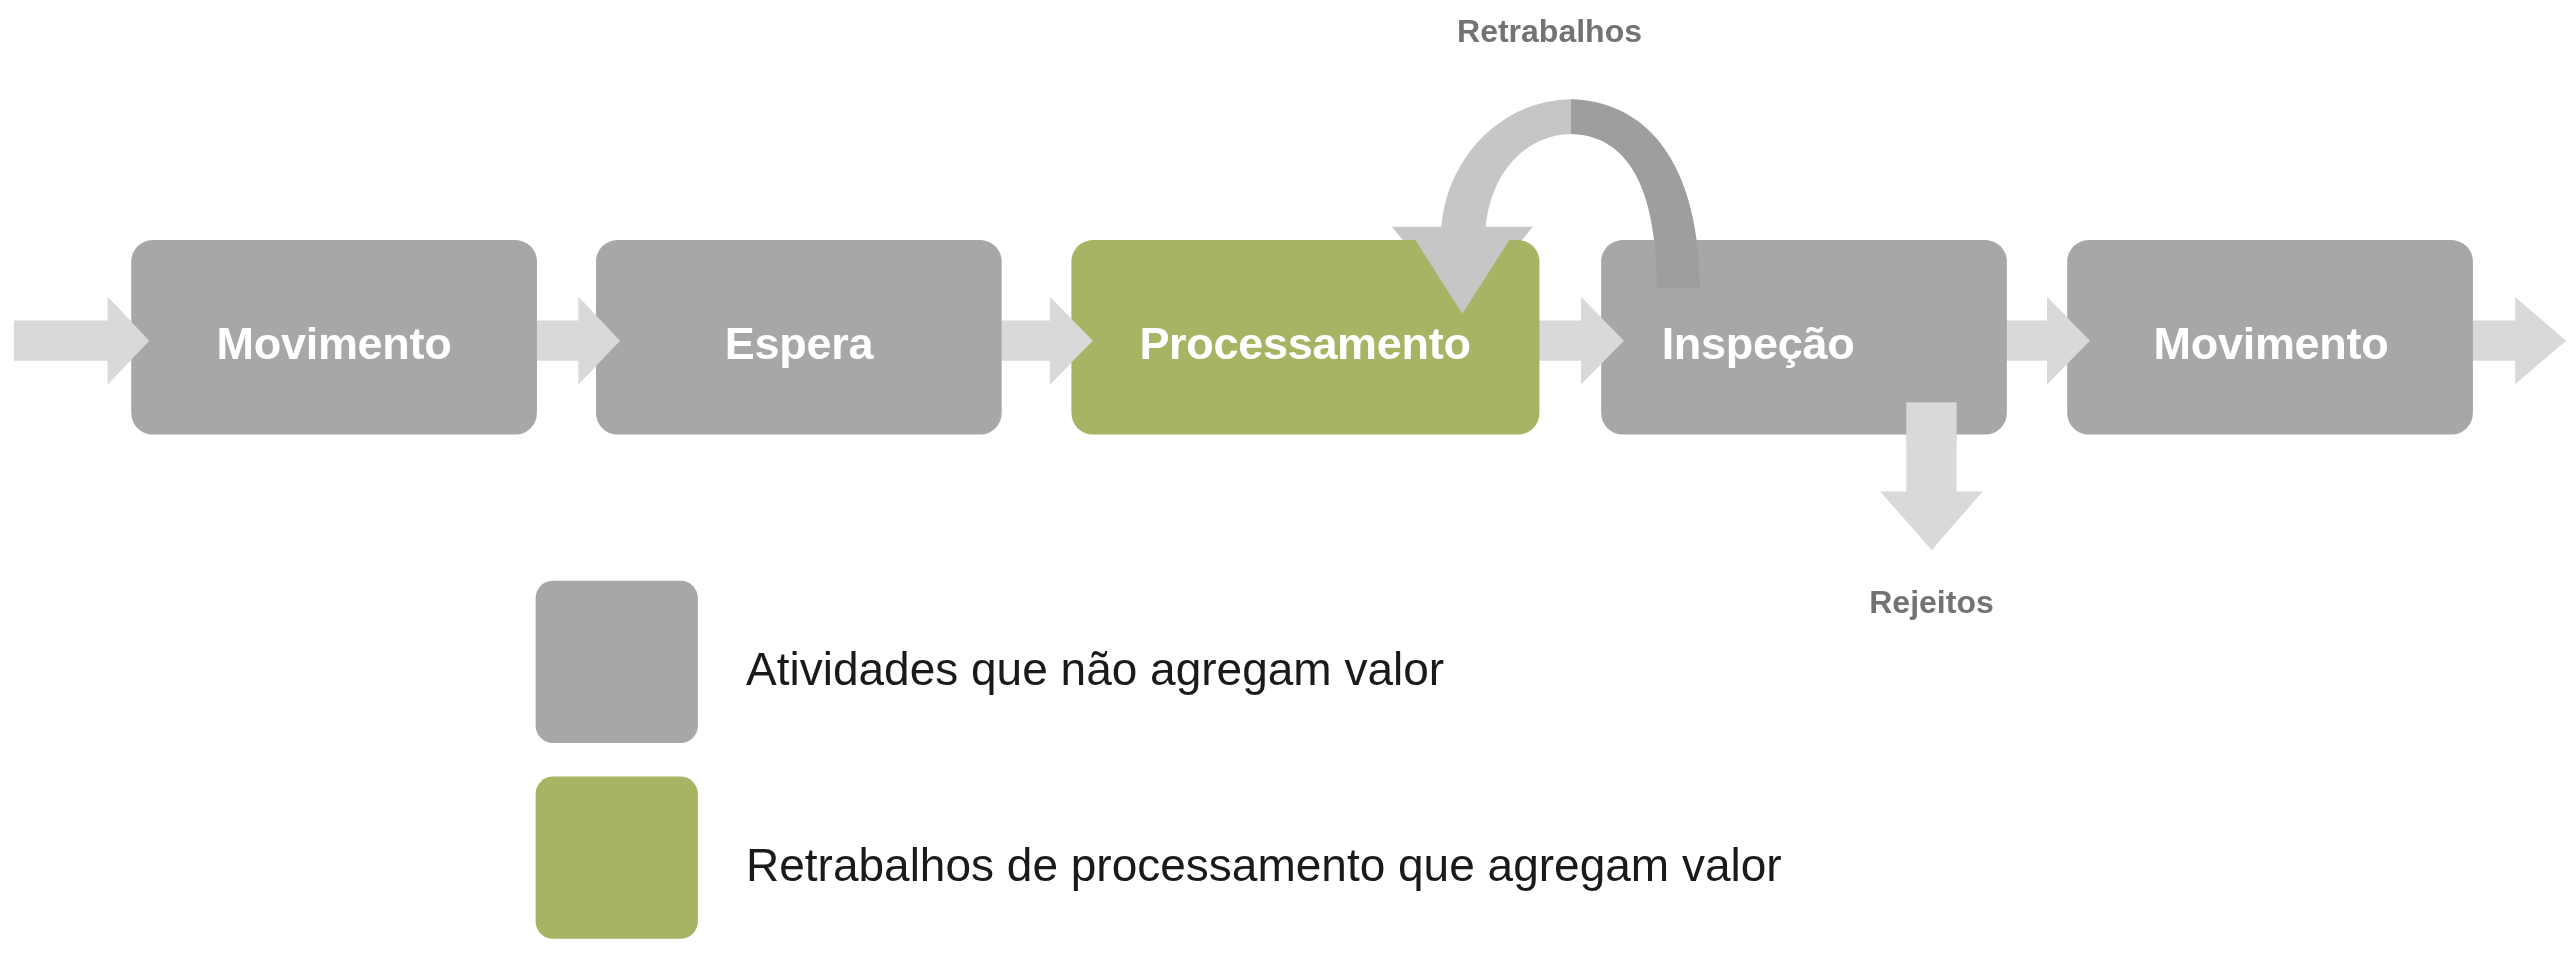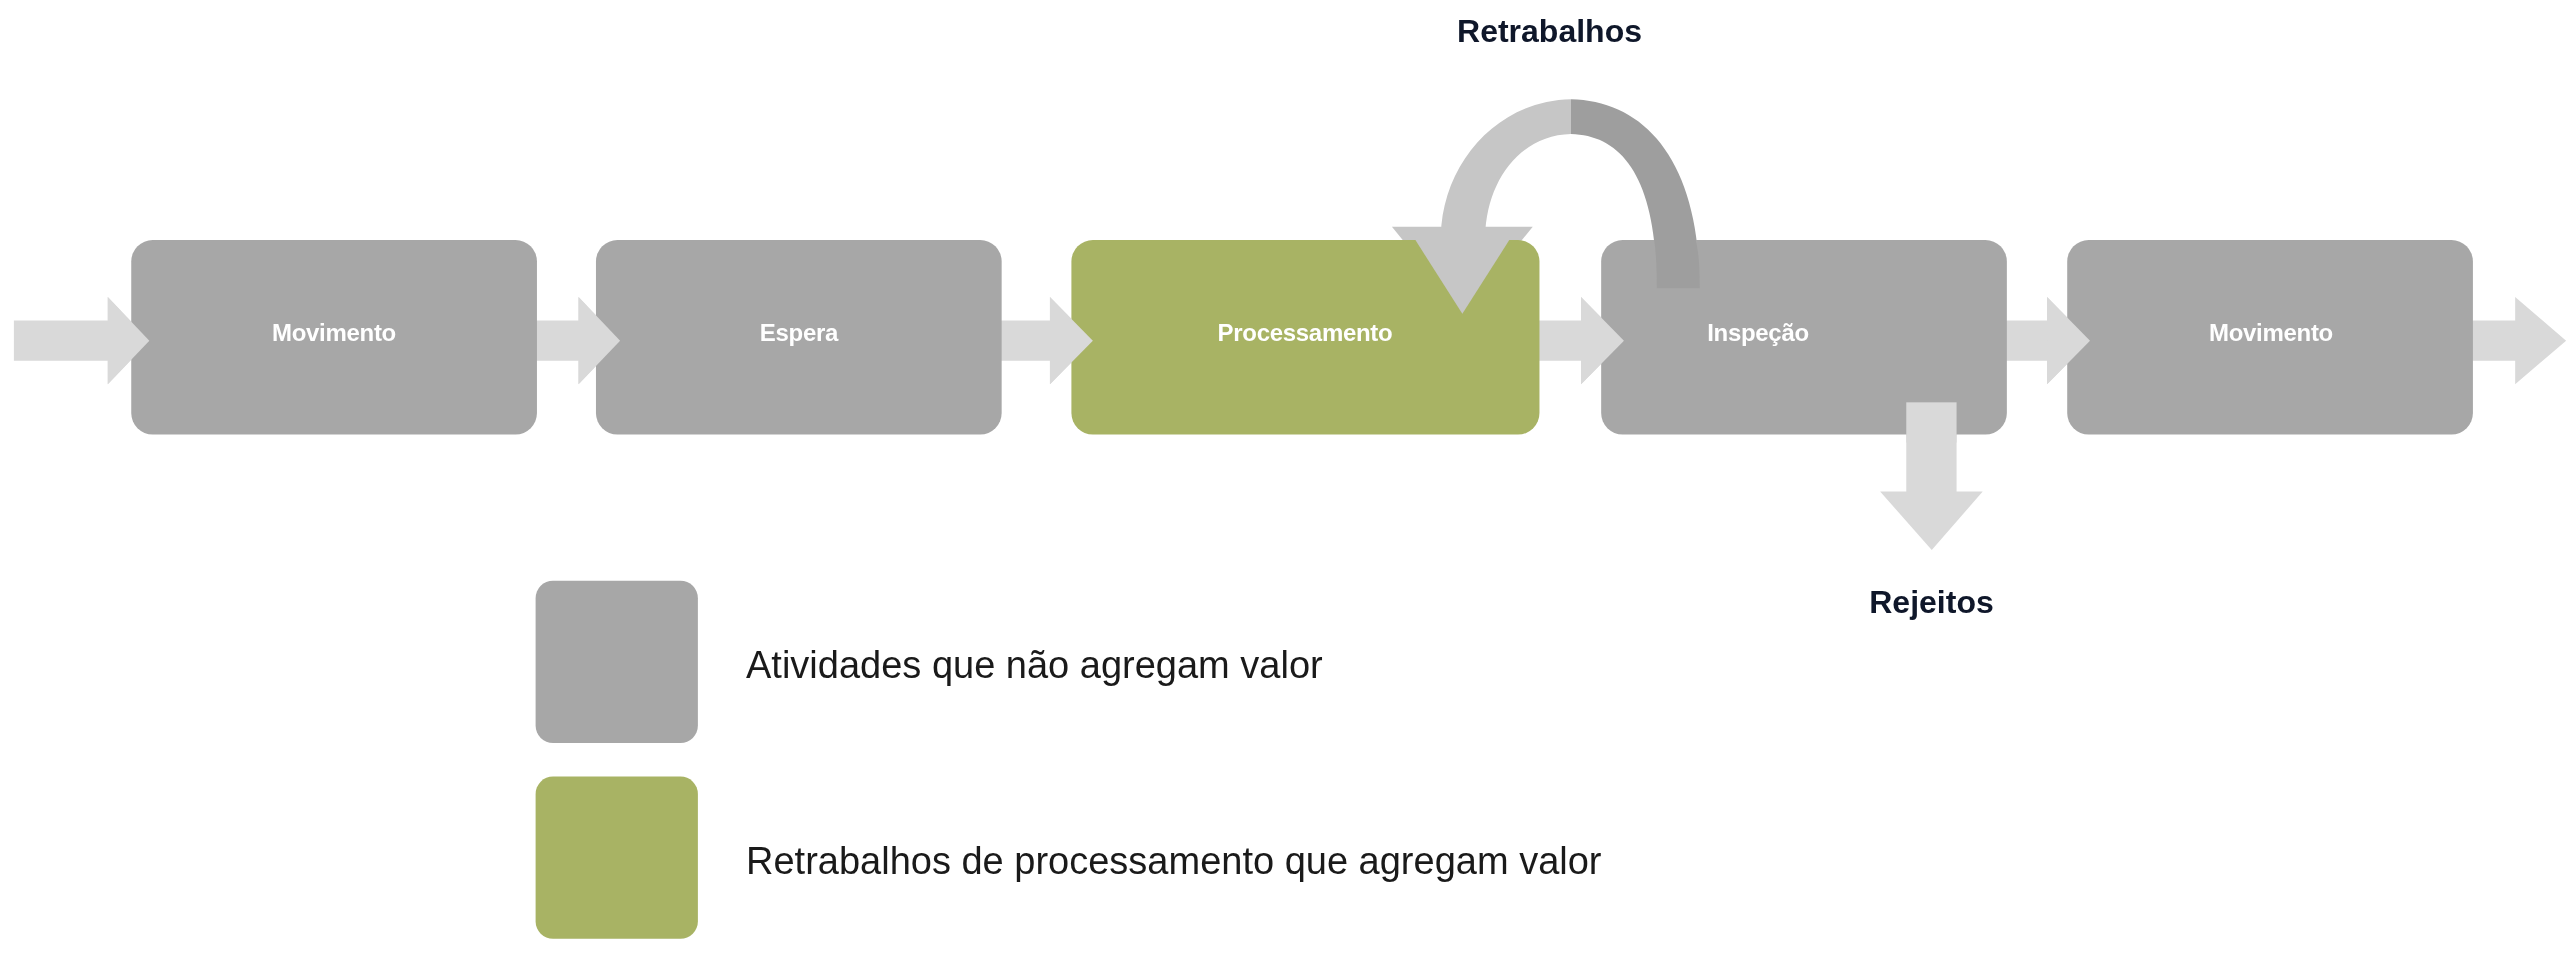--- a/index.html
+++ b/index.html
@@ -24,41 +24,41 @@
     left: 0;
     top: 0;
     width: 2576px;
     height: 971px;
     display: block;
   }
   .box-label {
     position: absolute;
     color: #ffffff;
     font-weight: bold;
-    font-size: 24px;
+    font-size: 45px;
     letter-spacing: -0.3px;
     white-space: nowrap;
     text-align: center;
     line-height: 1;
     pointer-events: none;
   }
   .flow-label {
     position: absolute;
-    color: #0f172a;
+    color: #737373;
     font-weight: bold;
     font-size: 32px;
     white-space: nowrap;
     text-align: center;
     line-height: 1;
   }
   .legend-text {
     position: absolute;
     color: #1a1a1a;
     font-weight: normal;
-    font-size: 38px;
+    font-size: 46px;
     white-space: nowrap;
     line-height: 1;
   }
 </style>
 </head>
 <body>
 
 <div id="stage">
 
   <svg id="diagram-svg" viewBox="0 0 3840 1448" xmlns="http://www.w3.org/2000/svg">

